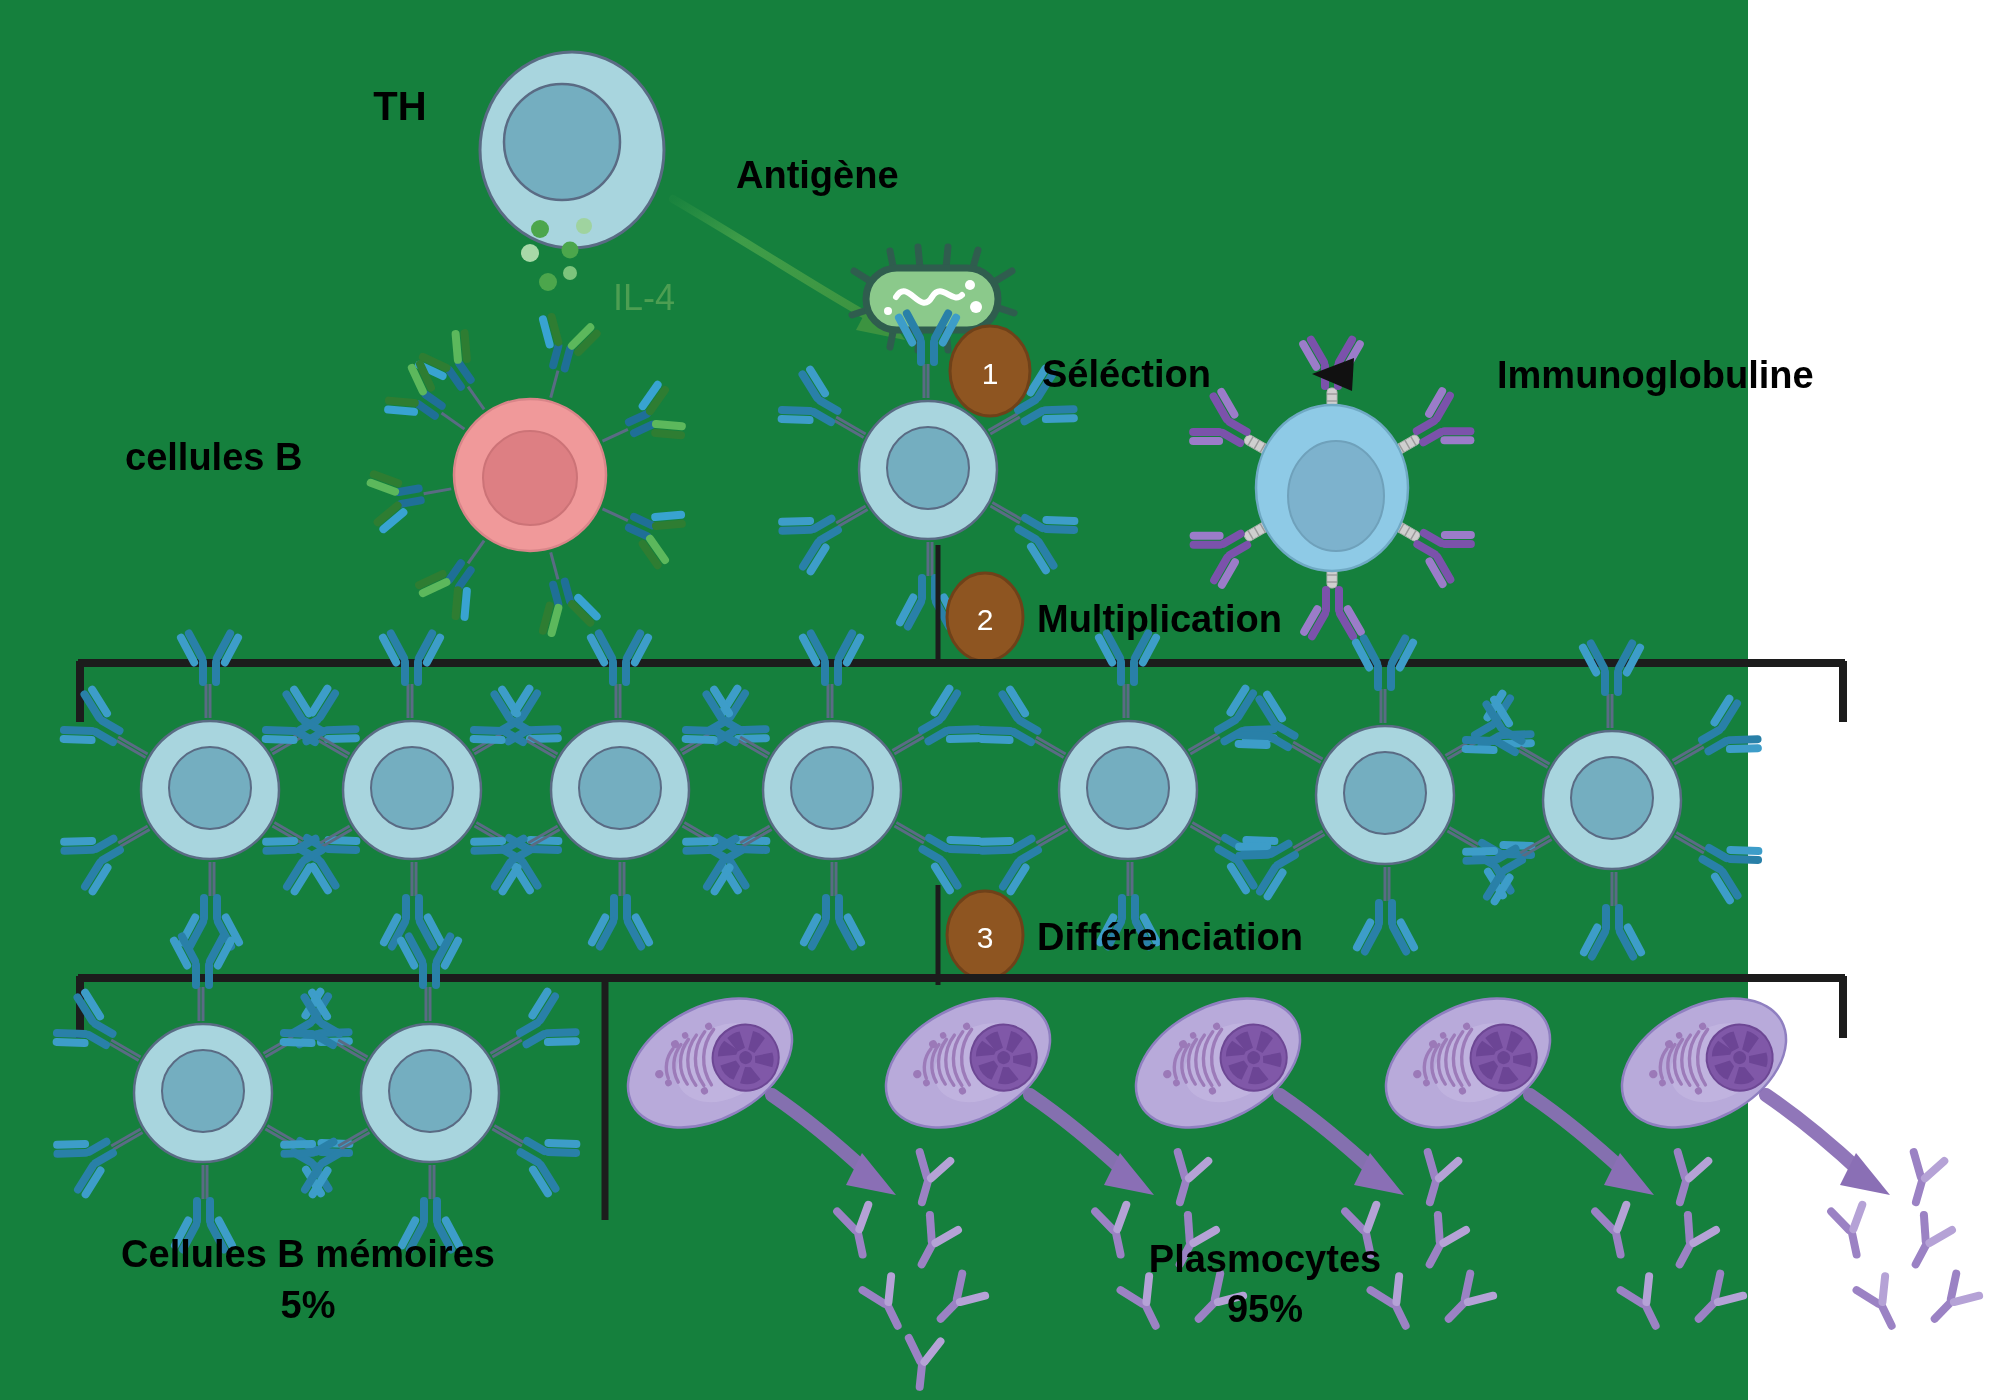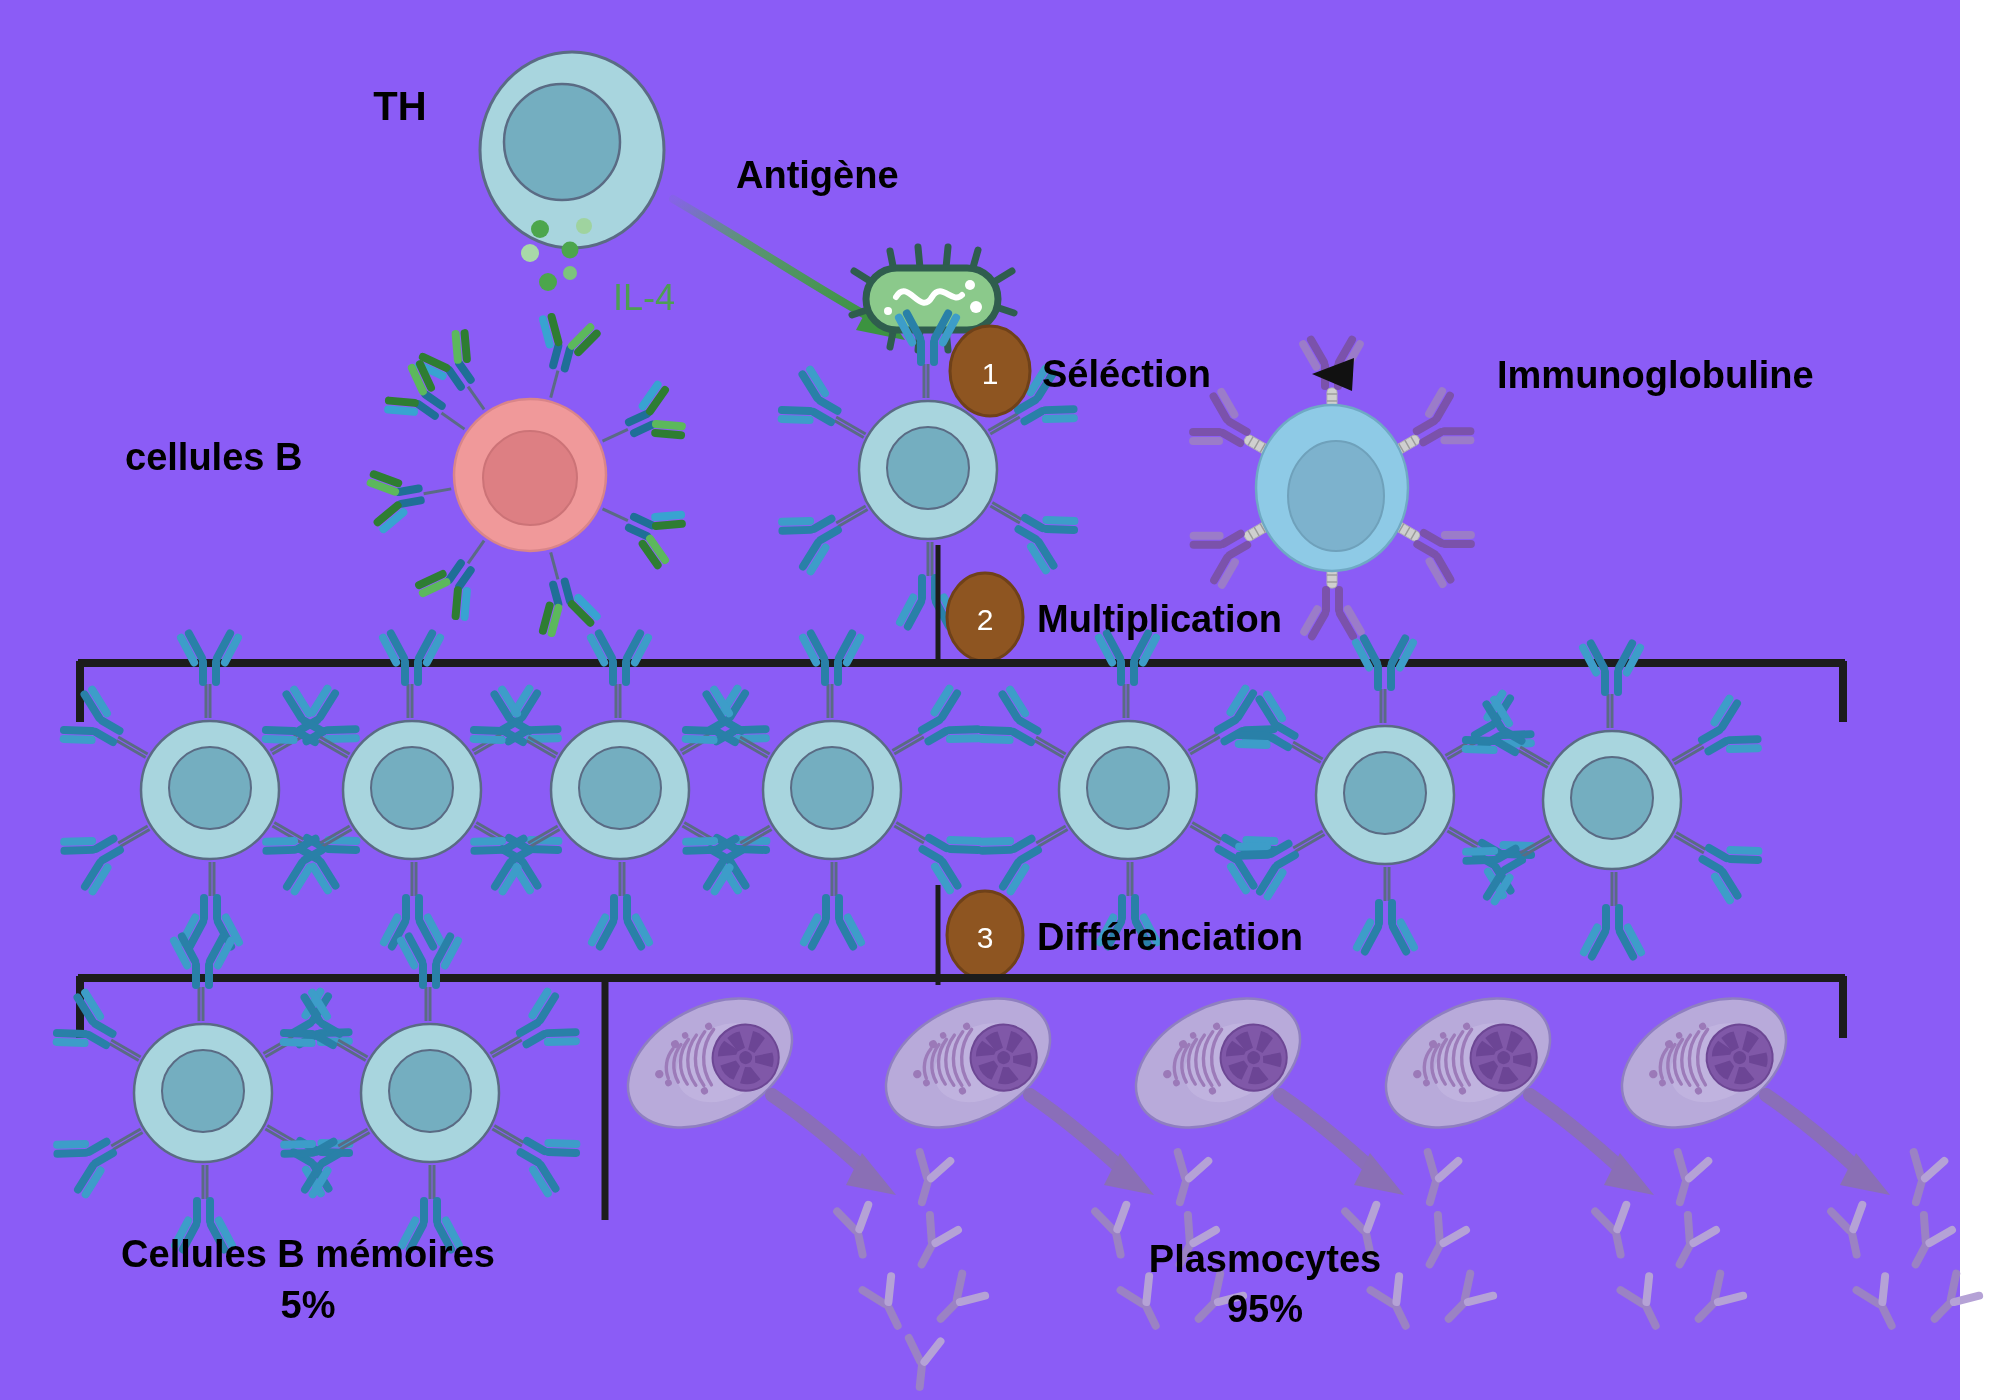--- a/index.html
+++ b/index.html
@@ -1,18 +1,18 @@
 <!DOCTYPE html>
 <html><head>
 <meta charset="utf-8">
 <style>
   html,body{margin:0;padding:0;background:#ffffff;}
   body{width:2000px;height:1400px;overflow:hidden;
        font-family:"Liberation Sans","DejaVu Sans",sans-serif;}
-  #stage{position:relative;width:1960px;height:1400px;background:#8b5cf6;}
+  #stage{position:relative;width:1748px;height:1400px;background:#15803d;}
   svg#scene{position:absolute;left:0;top:0;width:2000px;height:1400px;}
   .lbl{font-weight:bold;fill:#000;}
   .badge-num{fill:#ffffff;font-size:30px;text-anchor:middle;dominant-baseline:central;font-weight:normal;}
   text{font-family:"Liberation Sans","DejaVu Sans",sans-serif;}
 </style>
 </head>
 <body>
 
 <div id="stage">
 <svg id="scene" viewBox="0 0 2000 1400">

